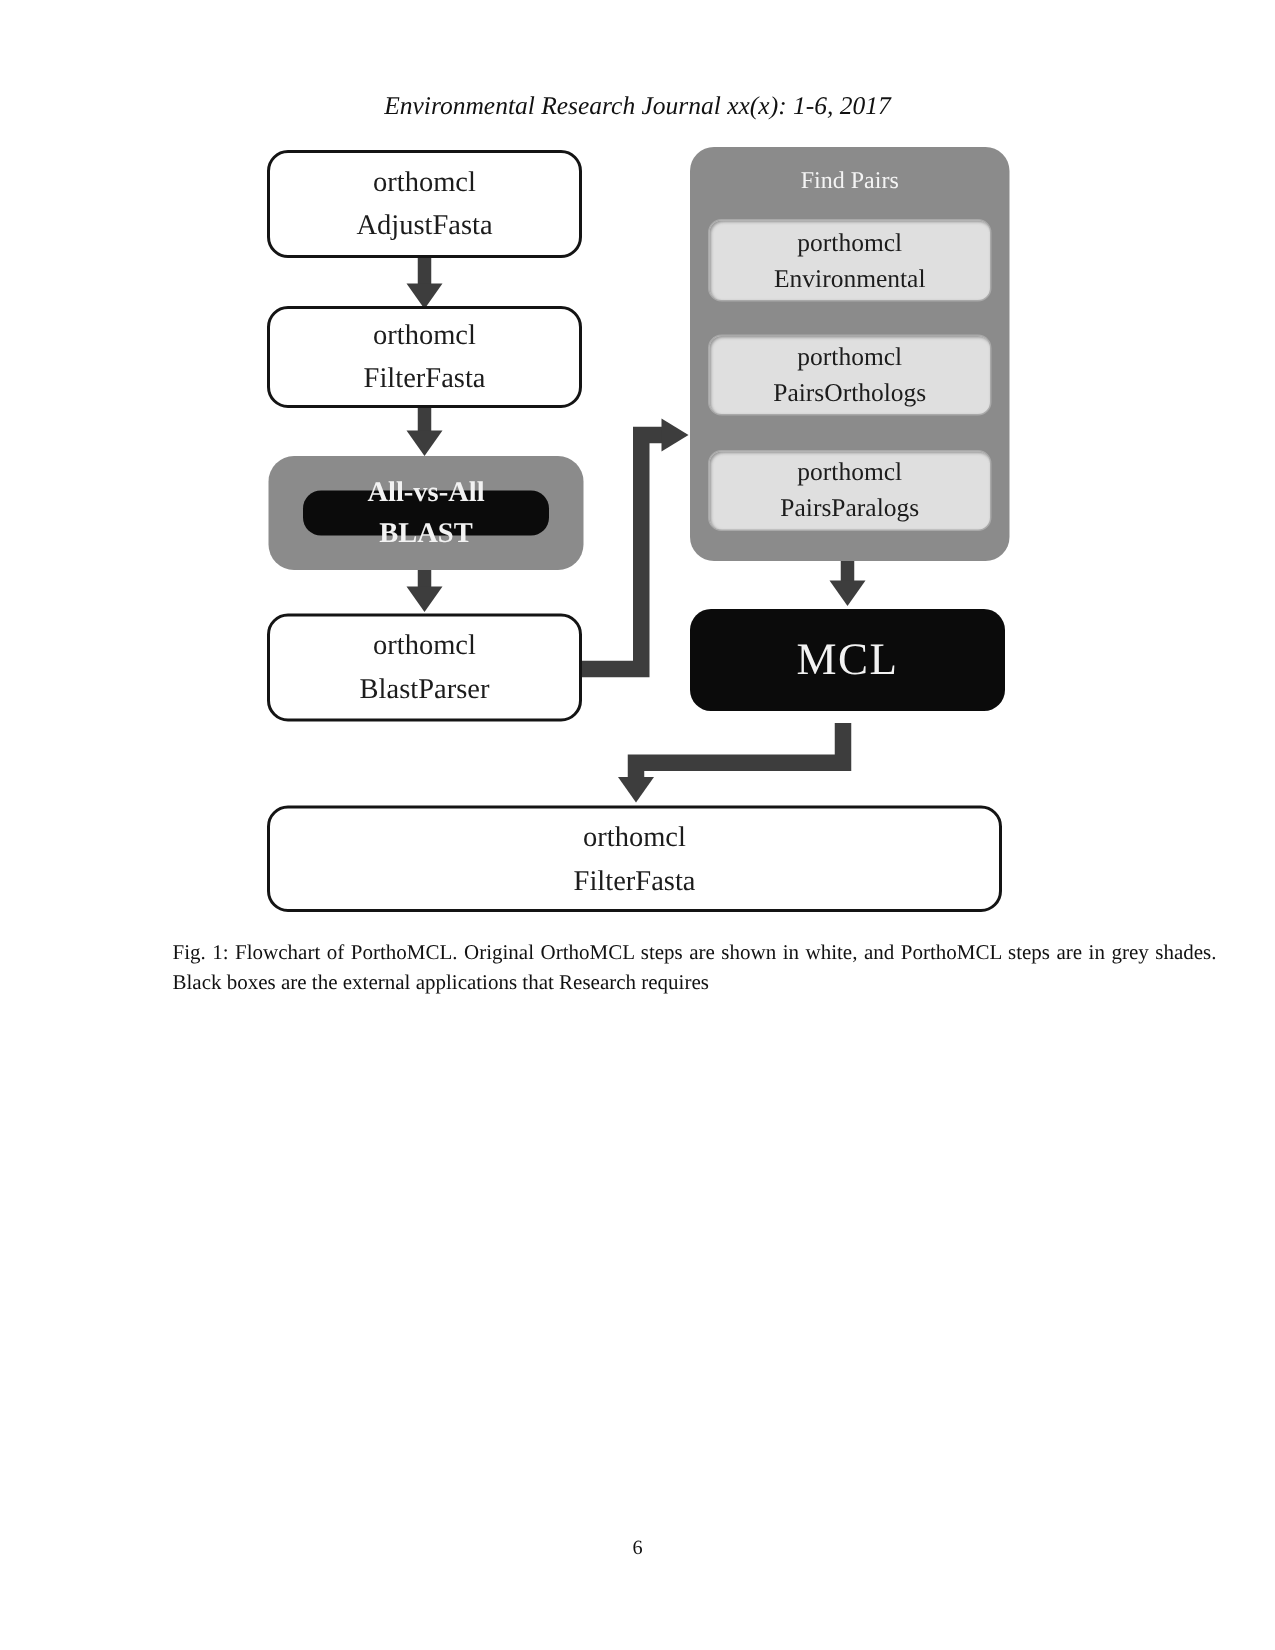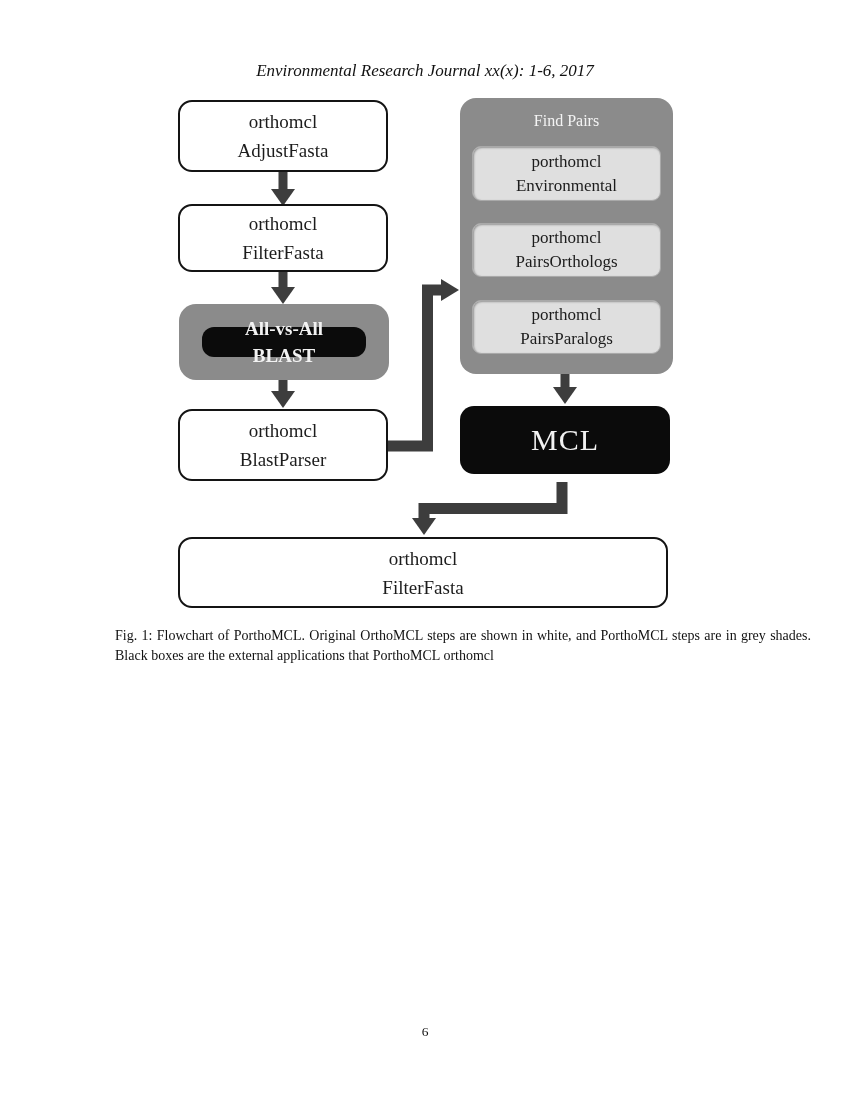--- a/index.html
+++ b/index.html
@@ -166,18 +166,18 @@
 
     <div class="node white-box" style="left:178px; top:537px; width:490px; height:71px;">
       <div>orthomcl</div>
       <div>FilterFasta</div>
     </div>
 
   </div>
 
   <div class="figure-caption">
     <div class="caption-line-1">Fig. 1: Flowchart of PorthoMCL. Original OrthoMCL steps are shown in white, and PorthoMCL steps are in grey shades.</div>
-    <div class="caption-line-2">Black boxes are the external applications that PorthoMCL orthomcl</div>
+    <div class="caption-line-2">Black boxes are the external applications that Research requires</div>
   </div>
 
   <div class="page-number">6</div>
 
 </div>
 
 </body></html>

